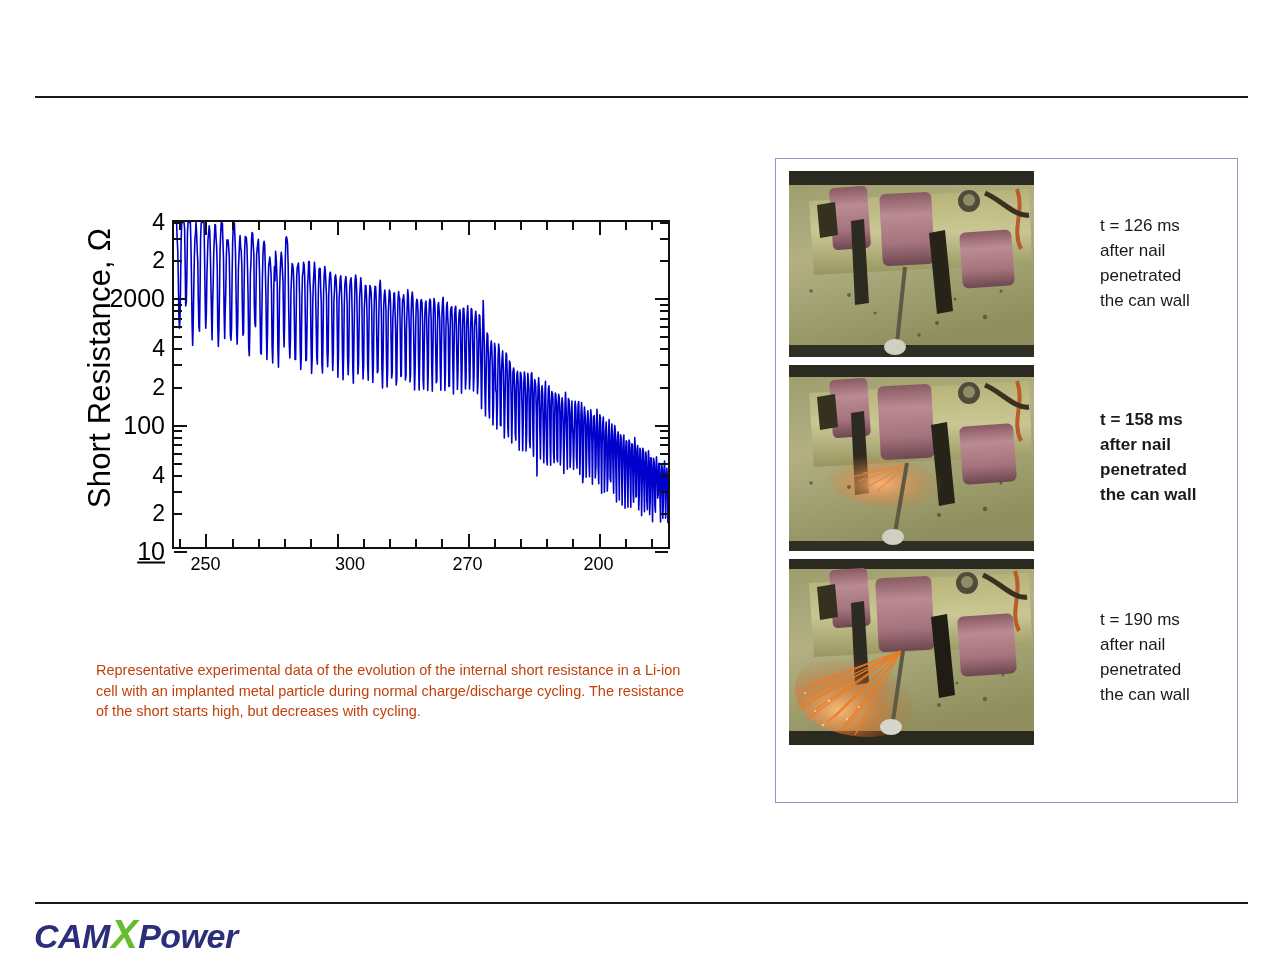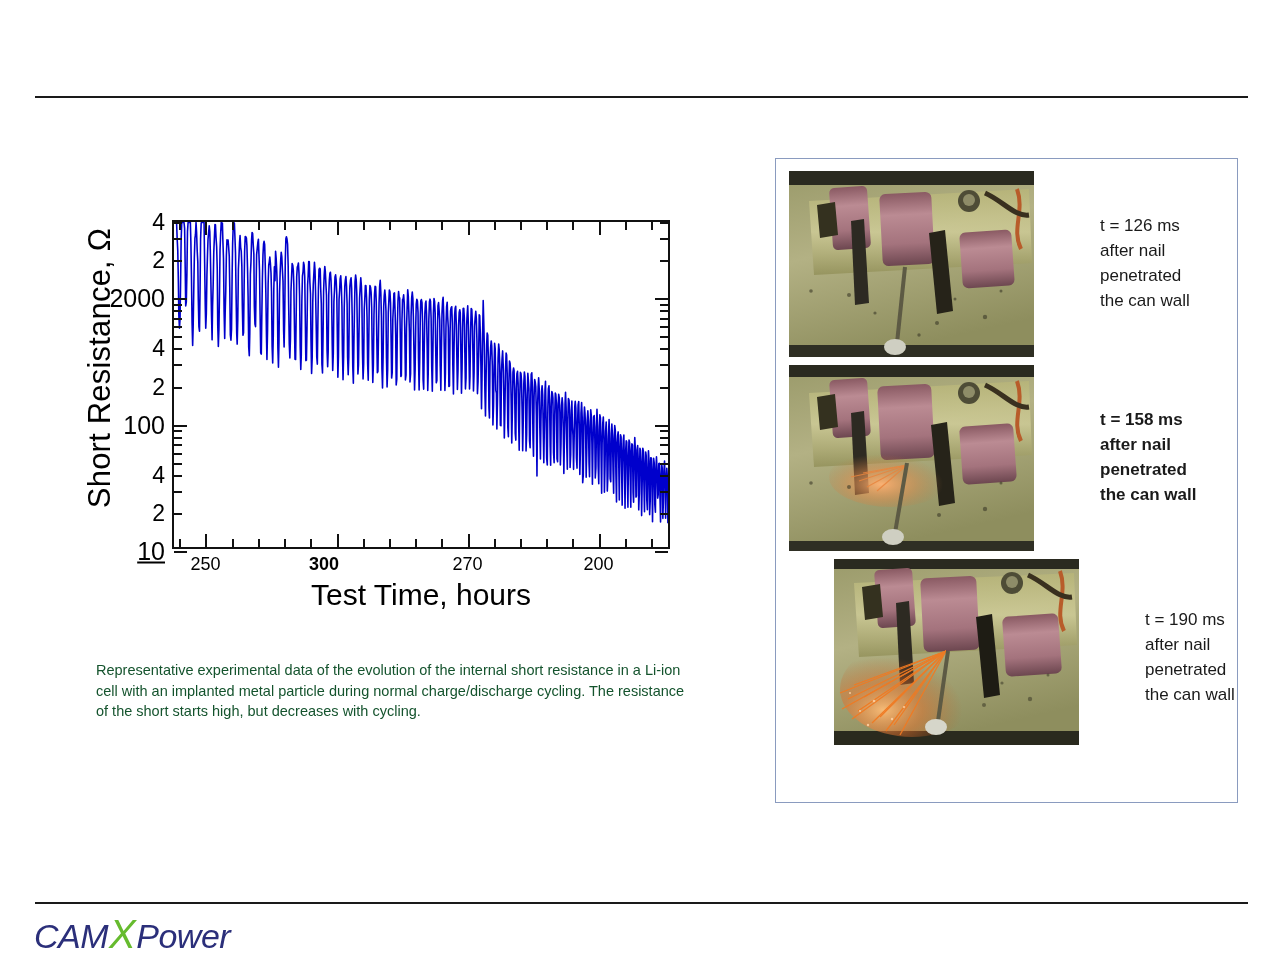--- a/index.html
+++ b/index.html
@@ -63,32 +63,32 @@
     font-size:18px;color:#000;white-space:nowrap;line-height:1;
   }
 
   .xlabel{
     position:absolute;left:120px;top:378px;width:498px;
     text-align:center;font-size:30px;color:#000;
   }
 
   .caption{
     position:absolute;left:96px;top:660px;width:600px;
-    font-size:14.5px;line-height:1.42;color:#14532d;
+    font-size:14.5px;line-height:1.42;color:#c2410c;
   }
 
   
   .panel{
     position:absolute;left:775px;top:158px;width:463px;height:645px;
     border:1px solid #8a9bbf;box-sizing:border-box;background:#fff;
   }
   .photo-row{position:absolute;left:13px;display:flex;align-items:flex-start;}
   .photo-row.r1{top:12px;}
   .photo-row.r2{top:206px;font-weight:bold;}
-  .photo-row.r3{top:400px;margin-left:45px;}
+  .photo-row.r3{top:400px;}
 
   .photo{
     width:245px;height:186px;
     background:#8c8f63;
     position:relative;overflow:hidden;
     flex:0 0 auto;
   }
   .photo svg{display:block;width:100%;height:100%;}
 
   .photo-caption{
@@ -96,21 +96,21 @@
     font-size:17px;line-height:1.48;color:#1a1a1a;
     word-break:break-word;
   }
   .photo-row.r1 .photo-caption{margin-top:42px;}
   .photo-row.r2 .photo-caption{margin-top:42px;}
   .photo-row.r3 .photo-caption{margin-top:48px;}
 
   
   .logo{
     position:absolute;left:34px;top:914px;
-    font-size:34px;font-weight:normal;font-style:italic;
+    font-size:34px;font-weight:bold;font-style:italic;
     letter-spacing:-.5px;line-height:1;
     white-space:nowrap;
   }
   .logo .cam{color:#2b2f7a;}
   .logo .x{color:#66bb2e;font-size:40px;padding:0 1px;}
   .logo .pw{color:#2b2f7a;}
 </style>
 </head>
 <body>
 
@@ -205,30 +205,29 @@
       <div class="xtick-mark min t" style="left: 398.4px;"></div>
       <div class="xtick-mark min" style="left: 450.821px;"></div>
       <div class="xtick-mark min t" style="left: 450.821px;"></div>
       <div class="xtick-mark min" style="left: 477.032px;"></div>
       <div class="xtick-mark min t" style="left: 477.032px;"></div>
       <div class="xtick-mark maj" style="left: 31.4526px;"></div>
       <div class="xtick-mark maj t" style="left: 31.4526px;"></div>
       <div class="xtick" style="left: 31.4526px;">250</div>
       <div class="xtick-mark maj" style="left: 162.505px;"></div>
       <div class="xtick-mark maj t" style="left: 162.505px;"></div>
-      <div class="xtick" style="left: 150px; font-weight: bold;">300</div>
+      <div class="xtick" style="left: 176px;">300</div>
       <div class="xtick-mark maj" style="left: 293.558px;"></div>
       <div class="xtick-mark maj t" style="left: 293.558px;"></div>
       <div class="xtick" style="left: 293.558px;">270</div>
       <div class="xtick-mark maj" style="left: 424.611px;"></div>
       <div class="xtick-mark maj t" style="left: 424.611px;"></div>
       <div class="xtick" style="left: 424.611px;">200</div>
     </div>
 
-  <div class="xlabel">Test Time, hours</div>
 </div>
 
 <div class="caption">
   <span>Representative experimental data of the evolution of the internal short resistance</span>
   <span>in a Li-ion cell with an implanted metal particle during normal charge/discharge</span>
   <span>cycling. The resistance of the short starts high, but decreases with cycling.</span>
 </div>
 
 <div class="panel">
 

